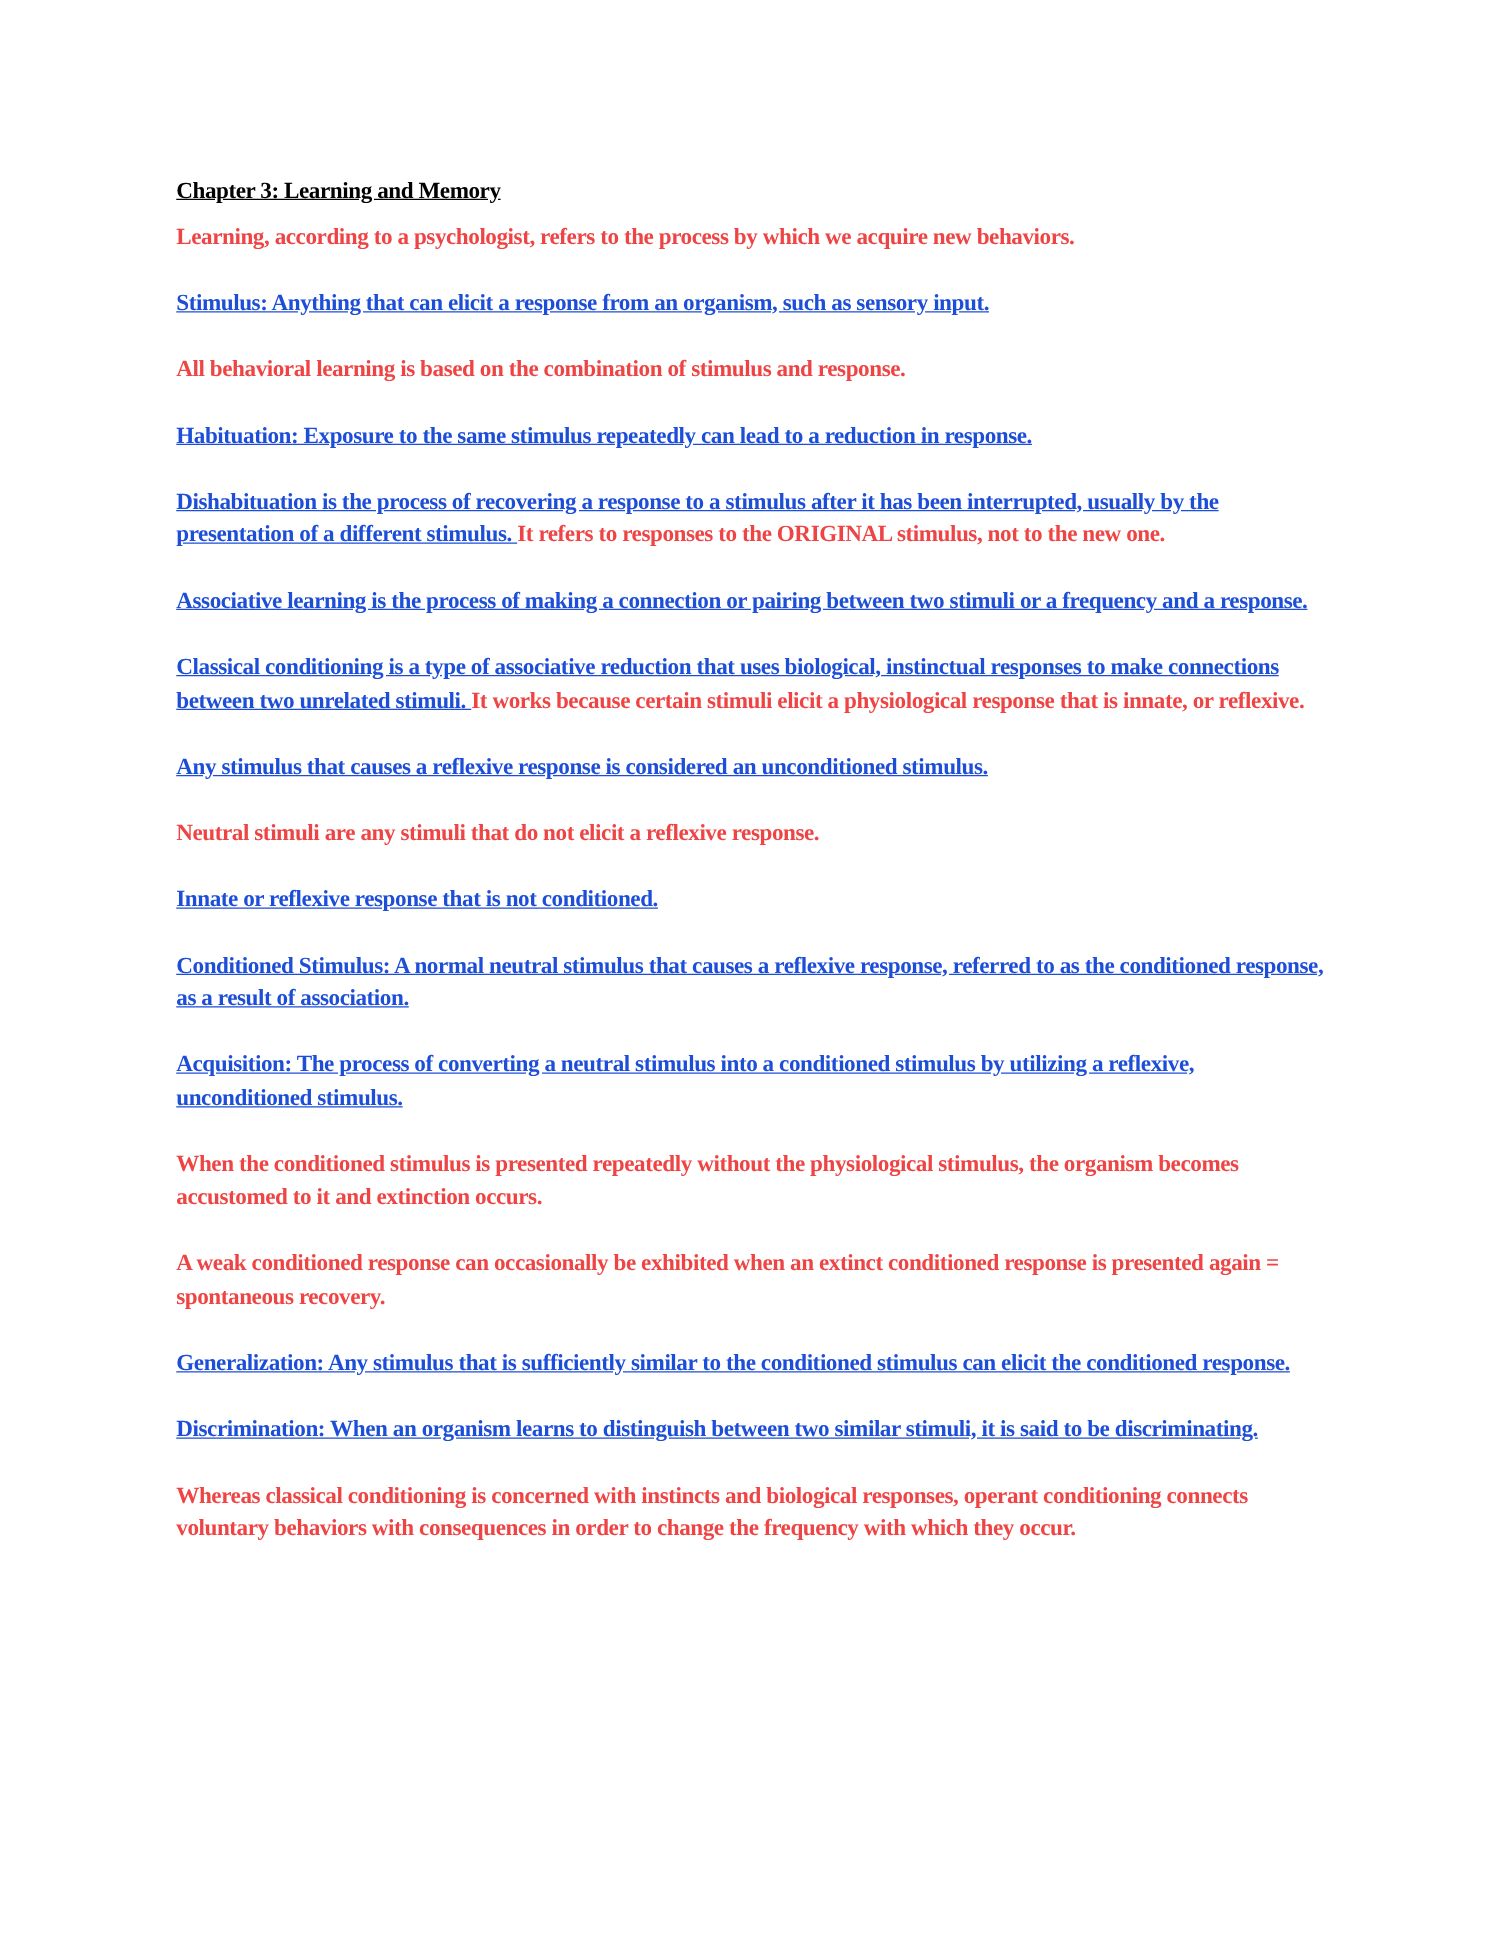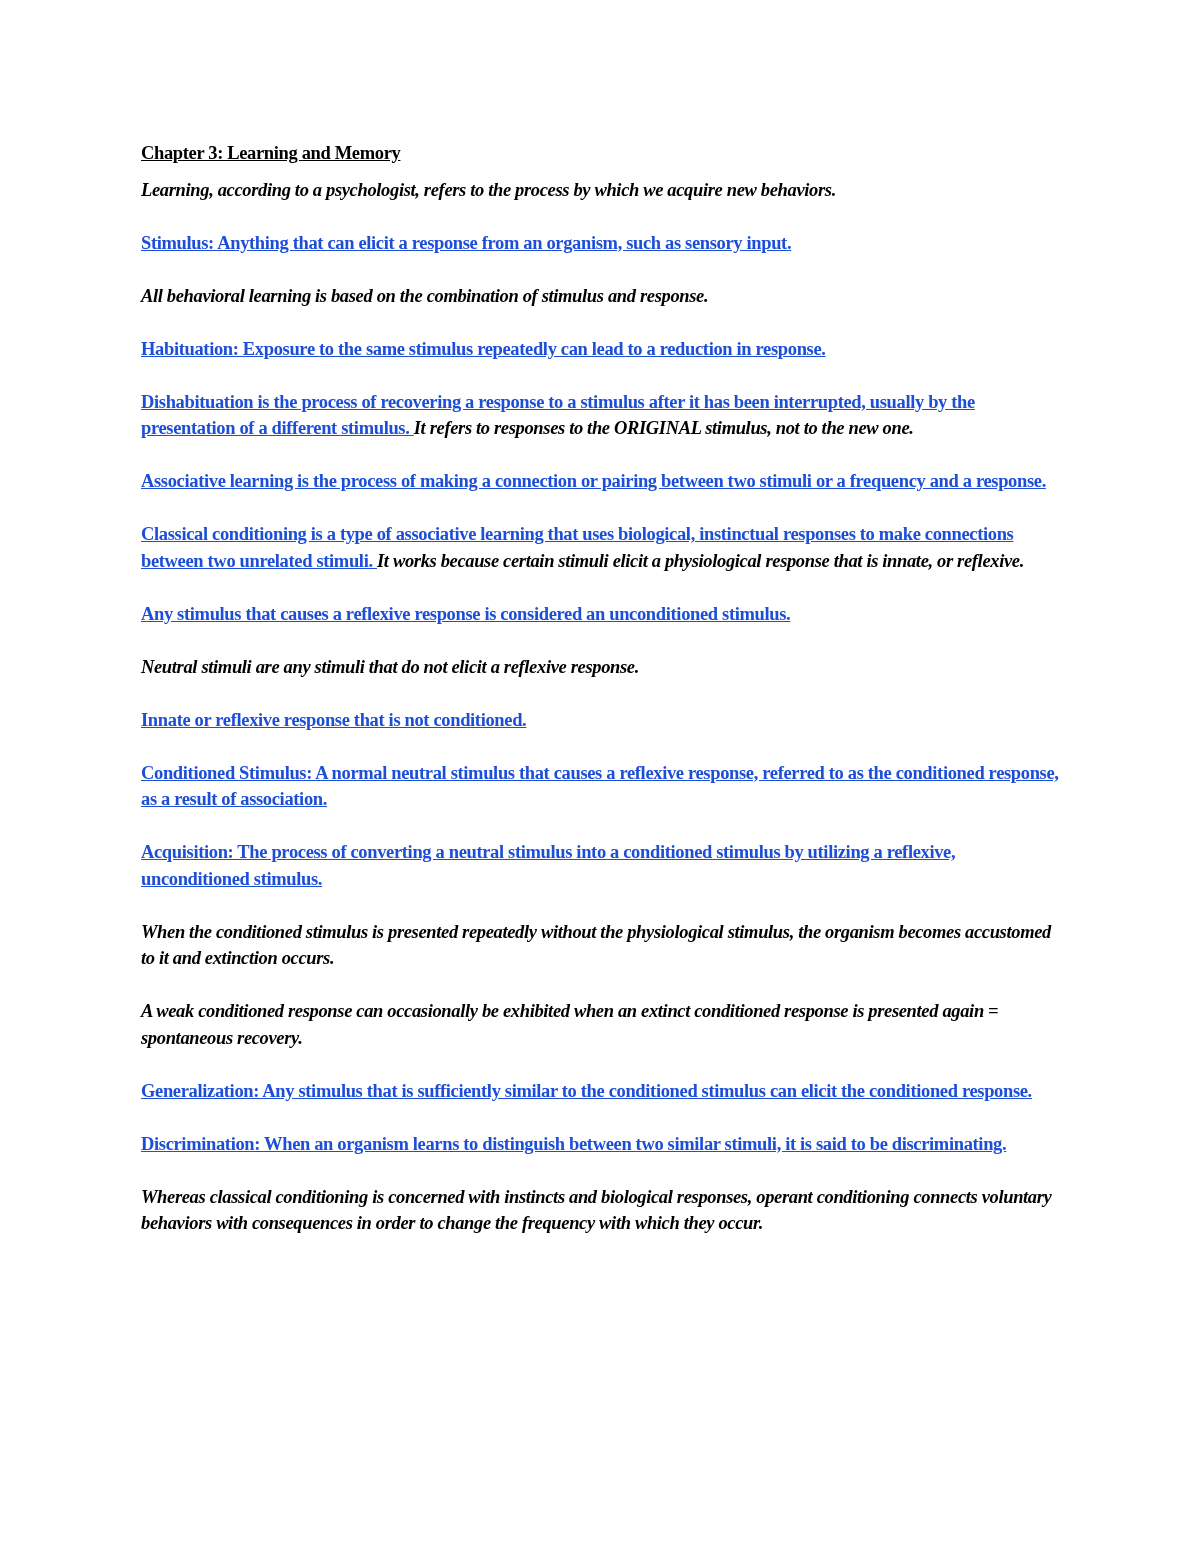--- a/index.html
+++ b/index.html
@@ -6,35 +6,35 @@
   body { width: 1200px; height: 1553px; position: relative; overflow: hidden; }
   .page {
     position: absolute; left: 141px; top: 140px; width: 920px;
     font-family: "Liberation Serif", "DejaVu Serif", serif;
     font-size: 18.5px; line-height: 26.5px; color: #000;
     font-weight: bold; letter-spacing: -0.35px;
   }
   .title { text-decoration: underline; margin: 0 0 10px 0; font-size: 18.5px; }
   .para { margin: 0 0 26.5px 0; }
   .link { color: #1d4ed8; text-decoration: underline; }
-  .plain { color: #000000; font-style: italic; }
+  .plain { color: #ef4444; }
 </style>
 </head>
 <body>
 
 <div class="page">
   <p class="title">Chapter 3: Learning and Memory</p>
 
   <p class="para"><span class="link"></span><span class="plain">Learning, according to a psychologist, refers to the process by which we acquire new behaviors.</span></p>
   <p class="para"><span class="link">Stimulus: Anything that can elicit a response from an organism, such as sensory input.</span><span class="plain"></span></p>
   <p class="para"><span class="link"></span><span class="plain">All behavioral learning is based on the combination of stimulus and response.</span></p>
   <p class="para"><span class="link">Habituation: Exposure to the same stimulus repeatedly can lead to a reduction in response.</span><span class="plain"></span></p>
   <p class="para"><span class="link">Dishabituation is the process of recovering a response to a stimulus after it has been interrupted, usually by the presentation of a different stimulus. </span><span class="plain">It refers to responses to the ORIGINAL stimulus, not to the new one.</span></p>
   <p class="para"><span class="link">Associative learning is the process of making a connection or pairing between two stimuli or a frequency and a response.</span><span class="plain"></span></p>
-  <p class="para"><span class="link">Classical conditioning is a type of associative learning that uses biological, instinctual responses to make connections between two unrelated stimuli. </span><span class="plain">It works because certain stimuli elicit a physiological response that is innate, or reflexive.</span></p>
+  <p class="para"><span class="link">Classical conditioning is a type of associative reduction that uses biological, instinctual responses to make connections between two unrelated stimuli. </span><span class="plain">It works because certain stimuli elicit a physiological response that is innate, or reflexive.</span></p>
   <p class="para"><span class="link">Any stimulus that causes a reflexive response is considered an unconditioned stimulus.</span><span class="plain"></span></p>
   <p class="para"><span class="link"></span><span class="plain">Neutral stimuli are any stimuli that do not elicit a reflexive response.</span></p>
   <p class="para"><span class="link">Innate or reflexive response that is not conditioned.</span><span class="plain"></span></p>
   <p class="para"><span class="link">Conditioned Stimulus: A normal neutral stimulus that causes a reflexive response, referred to as the conditioned response, as a result of association.</span><span class="plain"></span></p>
   <p class="para"><span class="link">Acquisition: The process of converting a neutral stimulus into a conditioned stimulus by utilizing a reflexive, unconditioned stimulus.</span><span class="plain"></span></p>
   <p class="para"><span class="link"></span><span class="plain">When the conditioned stimulus is presented repeatedly without the physiological stimulus, the organism becomes accustomed to it and extinction occurs.</span></p>
   <p class="para"><span class="link"></span><span class="plain">A weak conditioned response can occasionally be exhibited when an extinct conditioned response is presented again = spontaneous recovery.</span></p>
   <p class="para"><span class="link">Generalization: Any stimulus that is sufficiently similar to the conditioned stimulus can elicit the conditioned response.</span><span class="plain"></span></p>
   <p class="para"><span class="link">Discrimination: When an organism learns to distinguish between two similar stimuli, it is said to be discriminating.</span><span class="plain"></span></p>
   <p class="para"><span class="link"></span><span class="plain">Whereas classical conditioning is concerned with instincts and biological responses, operant conditioning connects voluntary behaviors with consequences in order to change the frequency with which they occur.</span></p>

